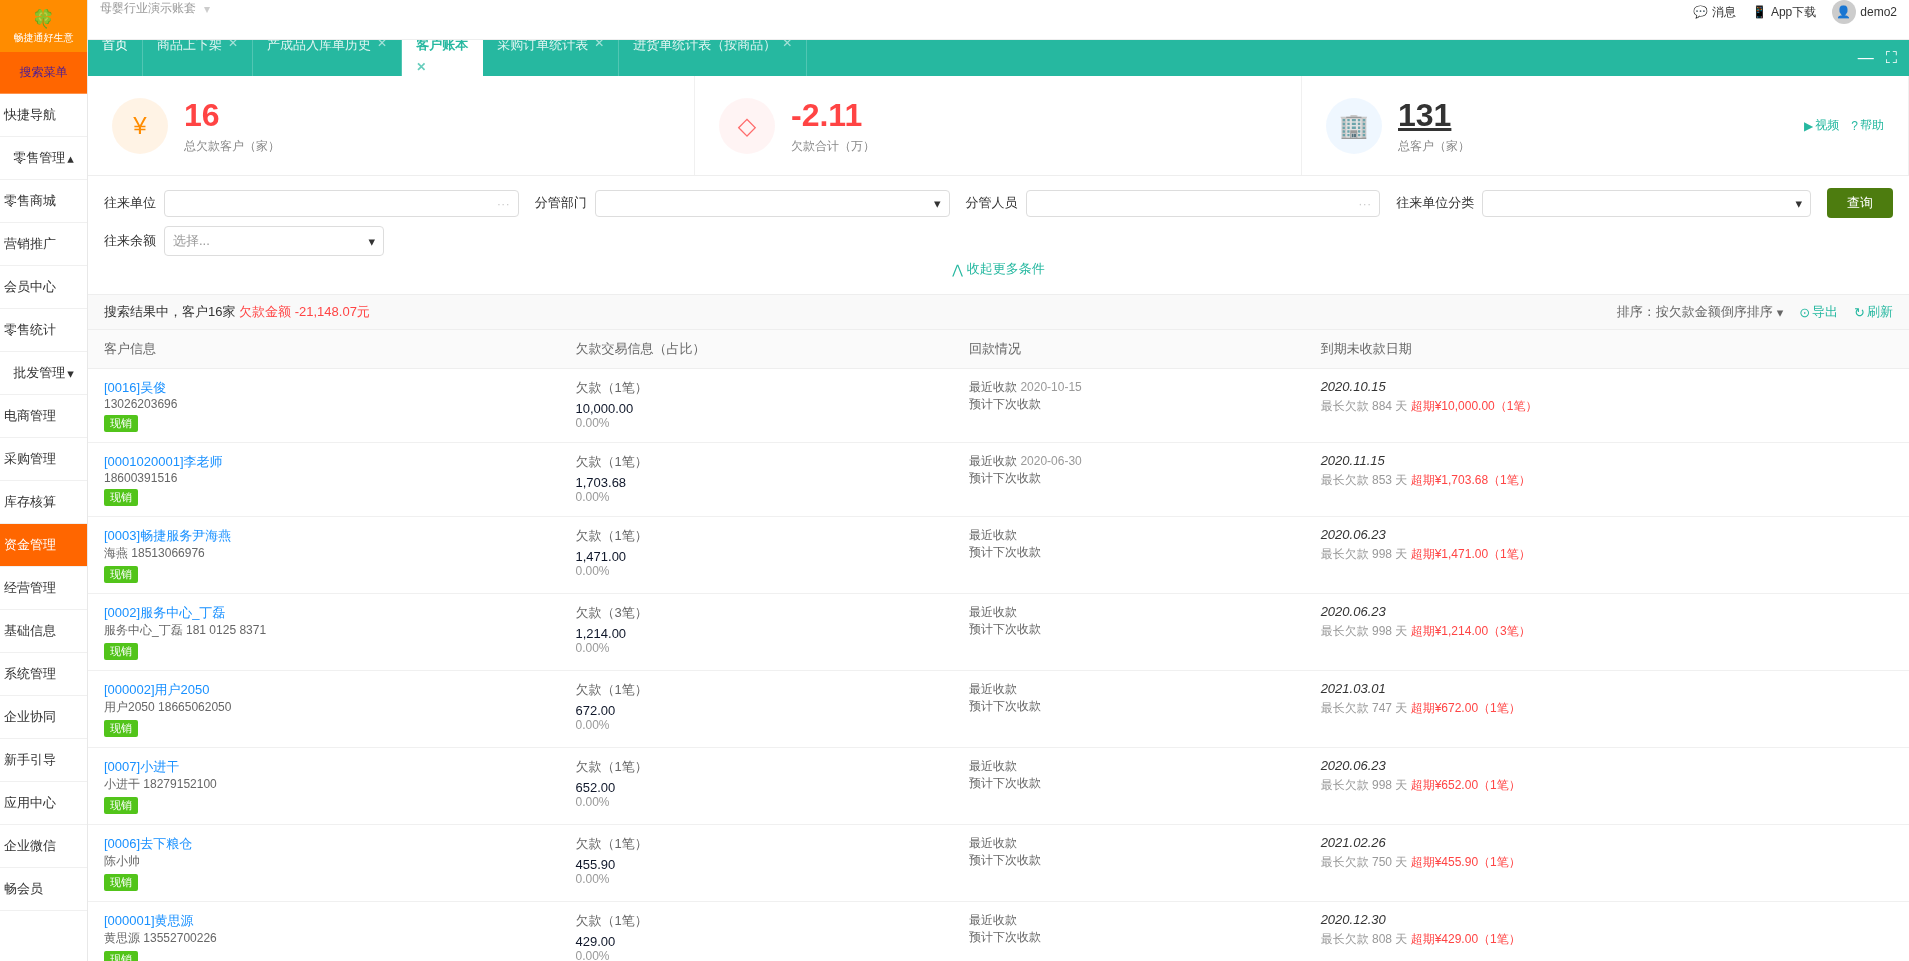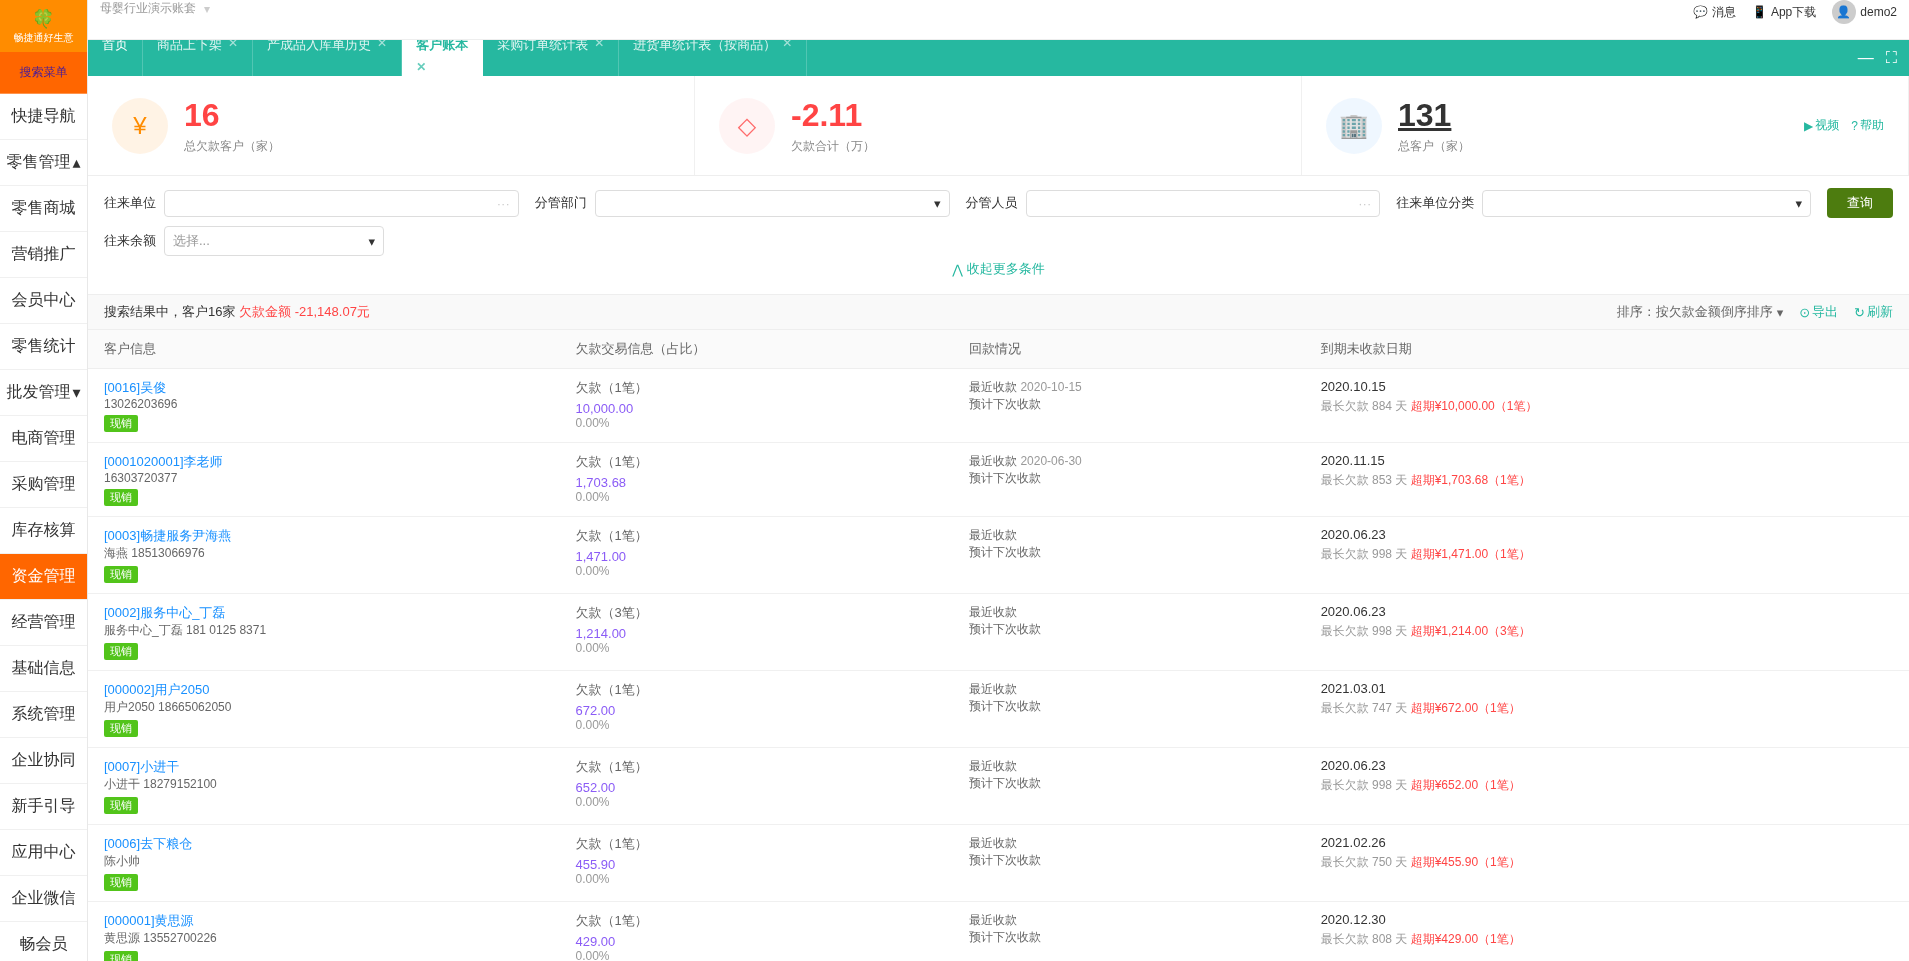--- a/index.html
+++ b/index.html
@@ -3,21 +3,21 @@
   <meta charset="utf-8">
   <style>
     * { box-sizing: border-box; margin: 0; padding: 0; font-family: "Microsoft YaHei", Arial, sans-serif; }
     body { background: #f5f5f5; font-size: 13px; color: #333; display: flex; height: 961px; overflow: hidden; }
 
     
     .sidebar { width: 88px; background: #fff; border-right: 1px solid #e8e8e8; display: flex; flex-direction: column; flex-shrink: 0; }
     .logo-area { background: #ff8c00; padding: 8px 4px; text-align: center; }
     .logo-text { color: #fff; font-size: 11px; line-height: 1.3; }
     .search-menu { background: #ff6600; color: #4c1d95; padding: 12px 4px; text-align: center; font-size: 12px; border-bottom: 1px solid rgba(255,255,255,0.3); }
-    .sidebar-item { padding: 12px 4px; text-align: center; font-size: 16px; color: #333; cursor: pointer; border-bottom: 1px solid #f0f0f0; }
+    .sidebar-item { padding: 12px 4px; text-align: left; font-size: 13px; color: #333; cursor: pointer; border-bottom: 1px solid #f0f0f0; }
     .sidebar-item.active { background: #ff6600; color: #fff; }
 
     
     .main { flex: 1; display: flex; flex-direction: column; overflow: hidden; }
 
     
     .topbar { background: #fff; height: 40px; display: flex; align-items: flex-start; justify-content: space-between; padding: 0 12px; border-bottom: 1px solid #eee; flex-shrink: 0; }
     .topbar-left { display: flex; align-items: center; gap: 8px; font-size: 12px; color: #666; }
     .topbar-right { display: flex; align-items: center; gap: 16px; font-size: 12px; color: #333; }
     .topbar-icon { display: flex; align-items: center; gap: 4px; cursor: pointer; }
@@ -68,27 +68,27 @@
 
     
     .table-container { flex: 1; overflow-y: auto; background: #fff; }
     .data-table { width: 100%; border-collapse: collapse; }
     .data-table thead th { padding: 10px 16px; text-align: left; font-size: 13px; color: #666; font-weight: normal; background: #fafafa; border-bottom: 1px solid #eee; position: sticky; top: 0; z-index: 1; }
     .data-table tbody tr { border-bottom: 1px solid #f0f0f0; }
     .data-table td { padding: 10px 16px; vertical-align: top; font-size: 13px; }
     .customer-code { color: #1890ff; cursor: pointer; }
     .customer-phone { color: #666; font-size: 12px; }
     .tag { display: inline-block; background: #52c41a; color: #fff; border-radius: 2px; padding: 1px 6px; font-size: 11px; margin-top: 4px; }
-    .debt-amount { color: #8b5cf6; font-size: 13px; }
+    .debt-amount { color: #0f172a; font-size: 13px; }
     .debt-count { color: #666; font-size: 13px; margin-bottom: 4px; }
     .debt-percent { color: #999; font-size: 12px; }
     .collection-info { font-size: 12px; color: #666; }
     .collection-date { color: #999; font-size: 12px; }
     .overdue-text { color: #ff4444; font-size: 12px; cursor: pointer; }
-    .due-date { font-size: 13px; color: #333; margin-bottom: 4px; }
+    .due-date { font-size: 13px; color: #333; margin-bottom: 4px; font-style: italic; }
     .overdue-days { color: #999; font-size: 12px; }
   </style>
 </head>
 <body>
 
 <div class="sidebar">
   <div class="logo-area">
     <div class="logo-text">
       <div style="font-size:18px;font-weight:bold;">🍀</div>
       <div style="font-size:10px;">畅捷通好生意</div>
@@ -305,21 +305,21 @@
       <div class="collection-info">预计下次收款</div>
     </td>
     <td>
       <div class="due-date">2020.10.15</div>
       <div class="overdue-days">最长欠款 884 天 <span class="overdue-text">超期¥10,000.00（1笔）</span></div>
     </td>
   </tr>
           <tr>
     <td>
       <div class="customer-code">[0001020001]李老师</div>
-      <div class="customer-phone">16303720377</div>
+      <div class="customer-phone">18600391516</div>
       <span class="tag">现销</span>
     </td>
     <td>
       <div class="debt-count">欠款（1笔）</div>
       <div class="debt-amount">1,703.68</div>
       <div class="debt-percent">0.00%</div>
     </td>
     <td>
       <div class="collection-info">最近收款 <span class="collection-date">2020-06-30</span></div>
       <div class="collection-info">预计下次收款</div>

